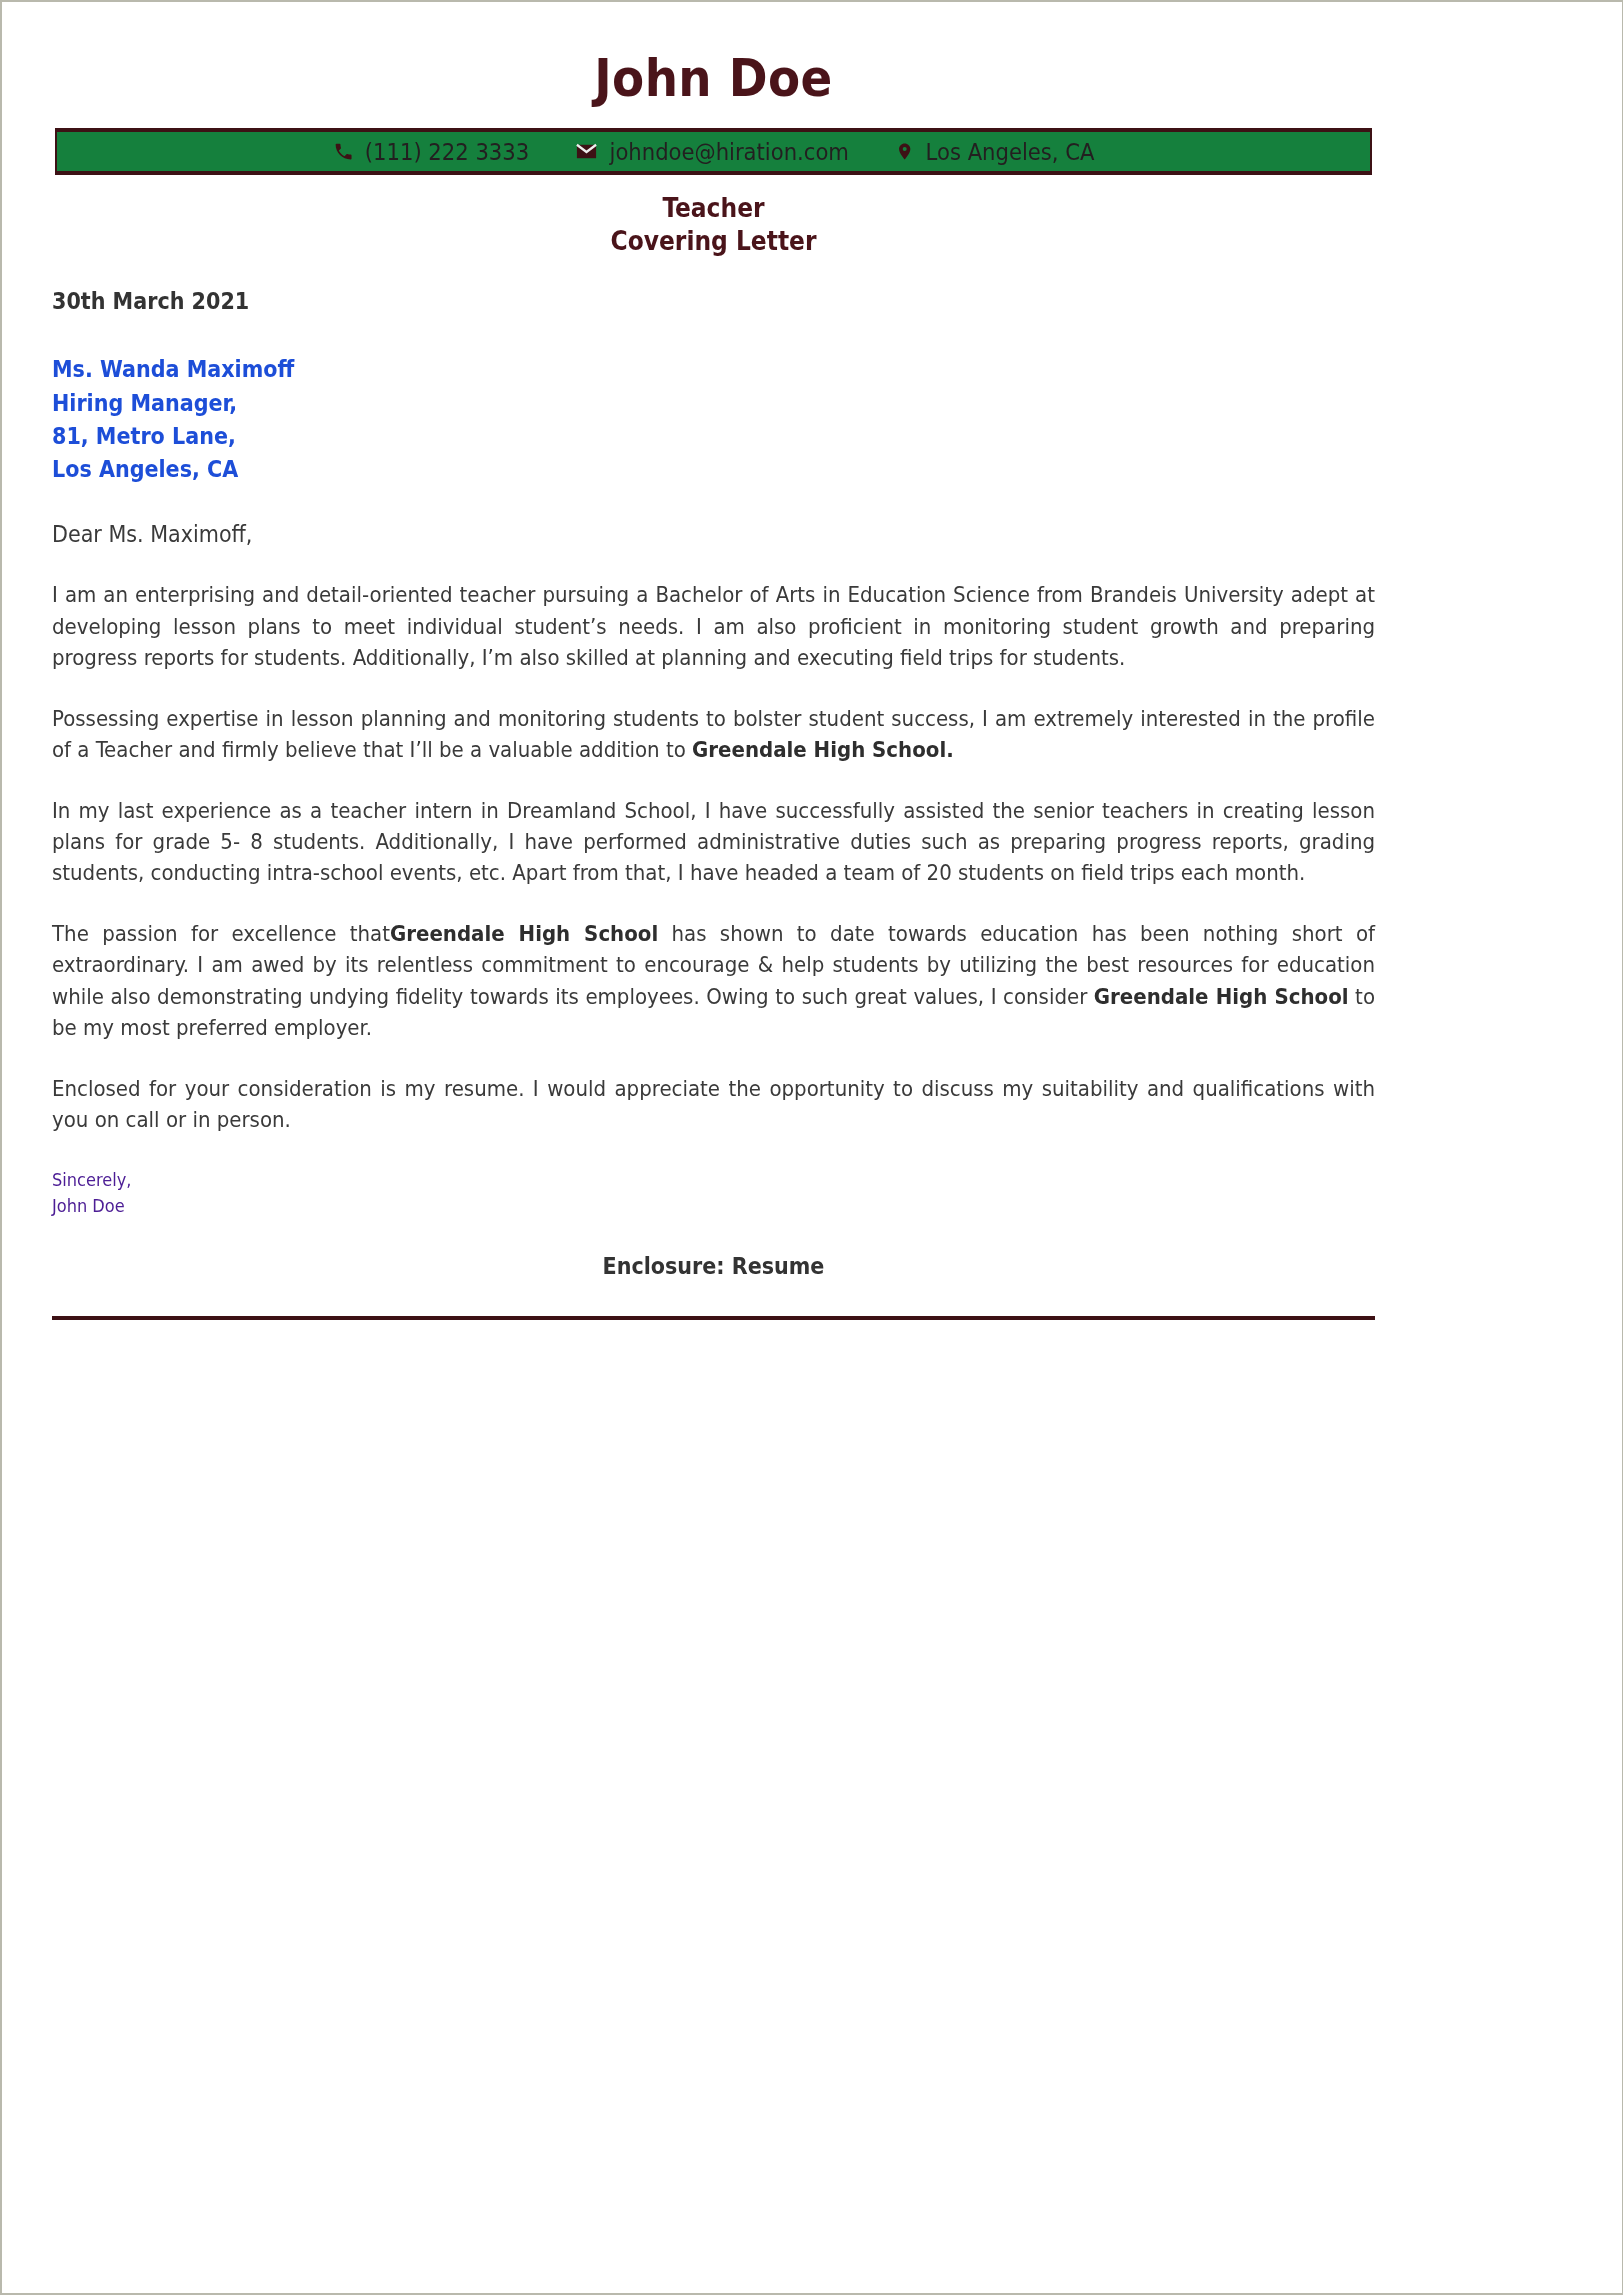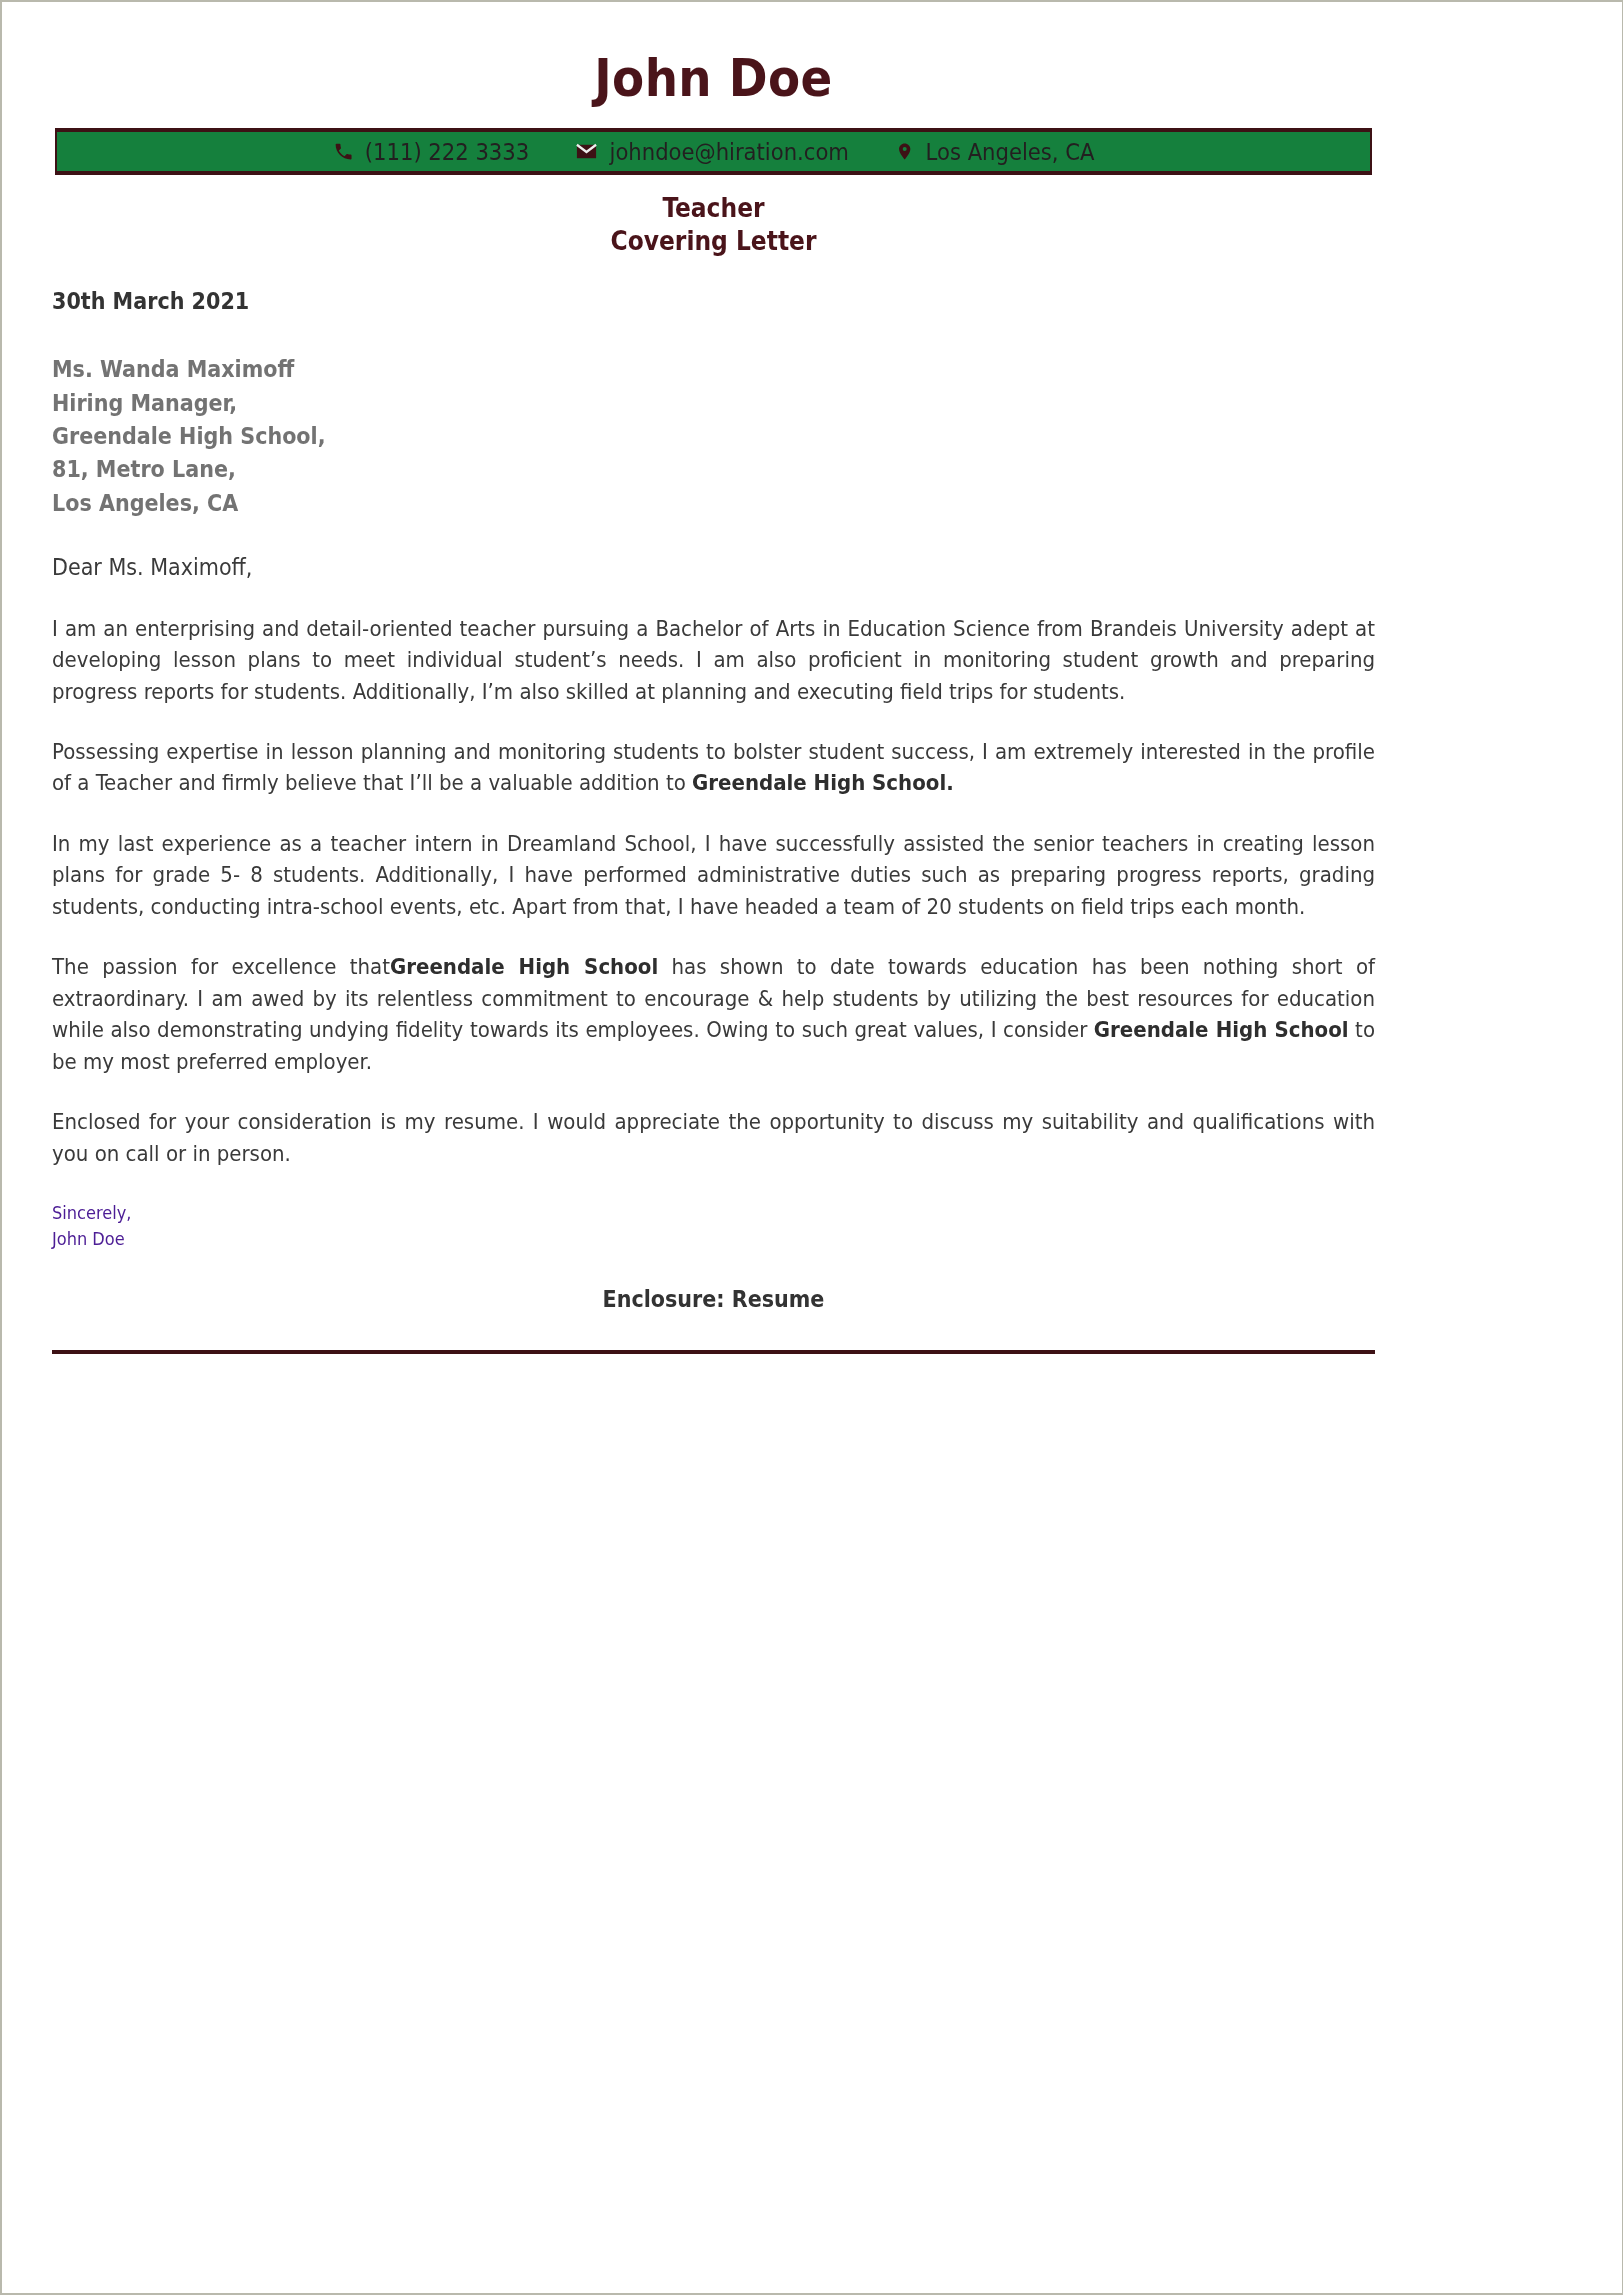--- a/index.html
+++ b/index.html
@@ -106,21 +106,21 @@
   .date-line {
     font-weight: 700;
     color: #333333;
     font-size: 23px;
     margin-top: 29px;
   }
 
   .recipient {
     margin-top: 36px;
     font-weight: 700;
-    color: #737373;
+    color: #1d4ed8;
     font-size: 23px;
     line-height: 1.45;
   }
   .recipient div { white-space: nowrap; }
 
   .re-line {
     margin-top: 34px;
     font-size: 23px;
     color: #3a3a3a;
   }
@@ -208,21 +208,20 @@
     <div class="role-title">Teacher</div>
     <div class="doc-title">Covering Letter</div>
 
     <div class="body-wrap">
 
       <div class="date-line">30th March 2021</div>
 
       <div class="recipient">
         <div>Ms. Wanda Maximoff</div>
         <div>Hiring Manager,</div>
-        <div>Greendale High School,</div>
         <div>81, Metro Lane,</div>
         <div>Los Angeles, CA</div>
       </div>
 
 
       <div class="salutation">Dear Ms. Maximoff,</div>
 
       <div id="paragraphs">
           <div class="para"><span>I am an enterprising and detail-oriented teacher pursuing a Bachelor of Arts in Education Science from Brandeis University adept at developing lesson plans to meet individual student’s needs. I am also proficient in monitoring student growth and preparing progress reports for students. Additionally, I’m also skilled at planning and executing field trips for students.</span></div>
           <div class="para"><span>Possessing expertise in lesson planning and monitoring students to bolster student success, I am extremely interested in the profile of a Teacher and firmly believe that I’ll be a valuable addition to </span><b>Greendale High School.</b></div>

